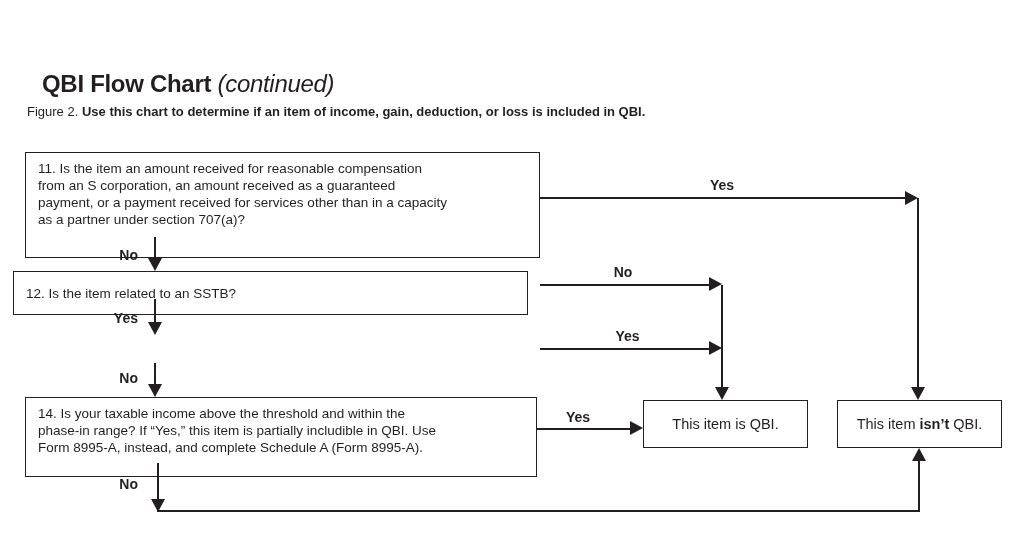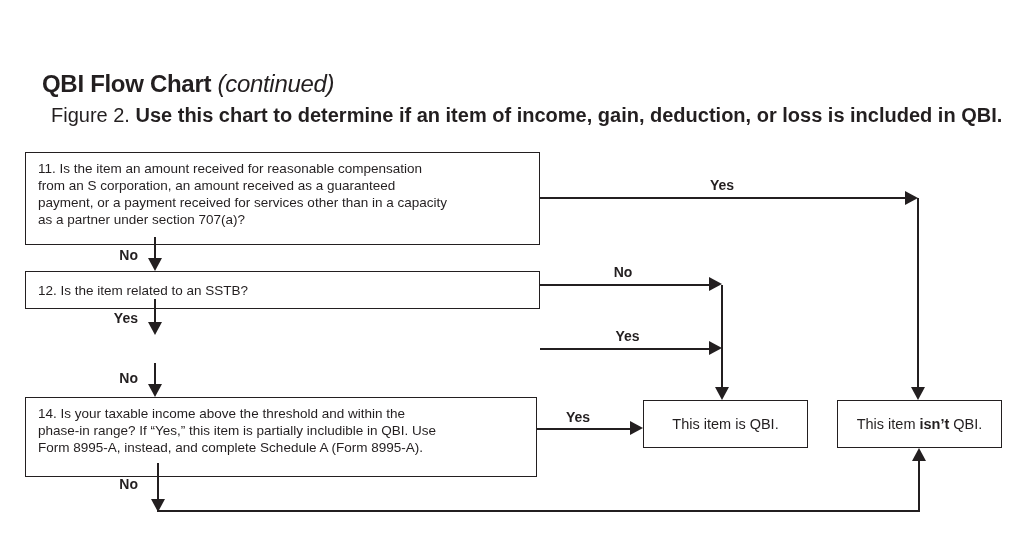--- a/index.html
+++ b/index.html
@@ -14,37 +14,37 @@
   }
   
   .title {
     position: absolute; left: 42px; top: 70px;
     font-size: 24px; font-weight: bold; letter-spacing: -0.3px;
     white-space: nowrap;
   }
   .title-cont { font-weight: normal; font-style: italic; }
   .figure-line {
     position: absolute; left: 27px; top: 104px;
-    font-size: 20px; white-space: nowrap; margin-left: 24px;
+    font-size: 13px; white-space: nowrap;
   }
   .figure-line .cap { font-weight: bold; }
   
   .qbox {
     position: absolute;
     border: 1.5px solid #231f20;
     background: #ffffff;
     box-sizing: border-box;
     font-size: 13.5px;
     line-height: 17px;
   }
   .qbox-text { white-space: pre-line; display: block; padding: 7px 6px 0 12px; }
   .qbox.single { display: flex; align-items: center; }
   .qbox.single .qbox-text { padding: 0 6px 0 12px; }
-  #box11 { left: 25px; top: 152px; width: 515px; height: 93px; }
-  #box12 { left: 25px; top: 271px; width: 515px; height: 38px; text-align: center; }
+  #box11 { left: 25px; top: 152px; width: 515px; height: 106px; }
+  #box12 { left: 13px; top: 271px; width: 515px; height: 44px; text-align: center; }
   #box13 { left: 25px; top: 335px; width: 515px; height: 28px; }
   #box14 { left: 25px; top: 397px; width: 512px; height: 80px; }
   .result-box {
     position: absolute;
     border: 1.5px solid #231f20;
     background: #ffffff;
     box-sizing: border-box;
     display: flex; align-items: center; justify-content: center;
     font-size: 14.5px; white-space: pre;
   }

